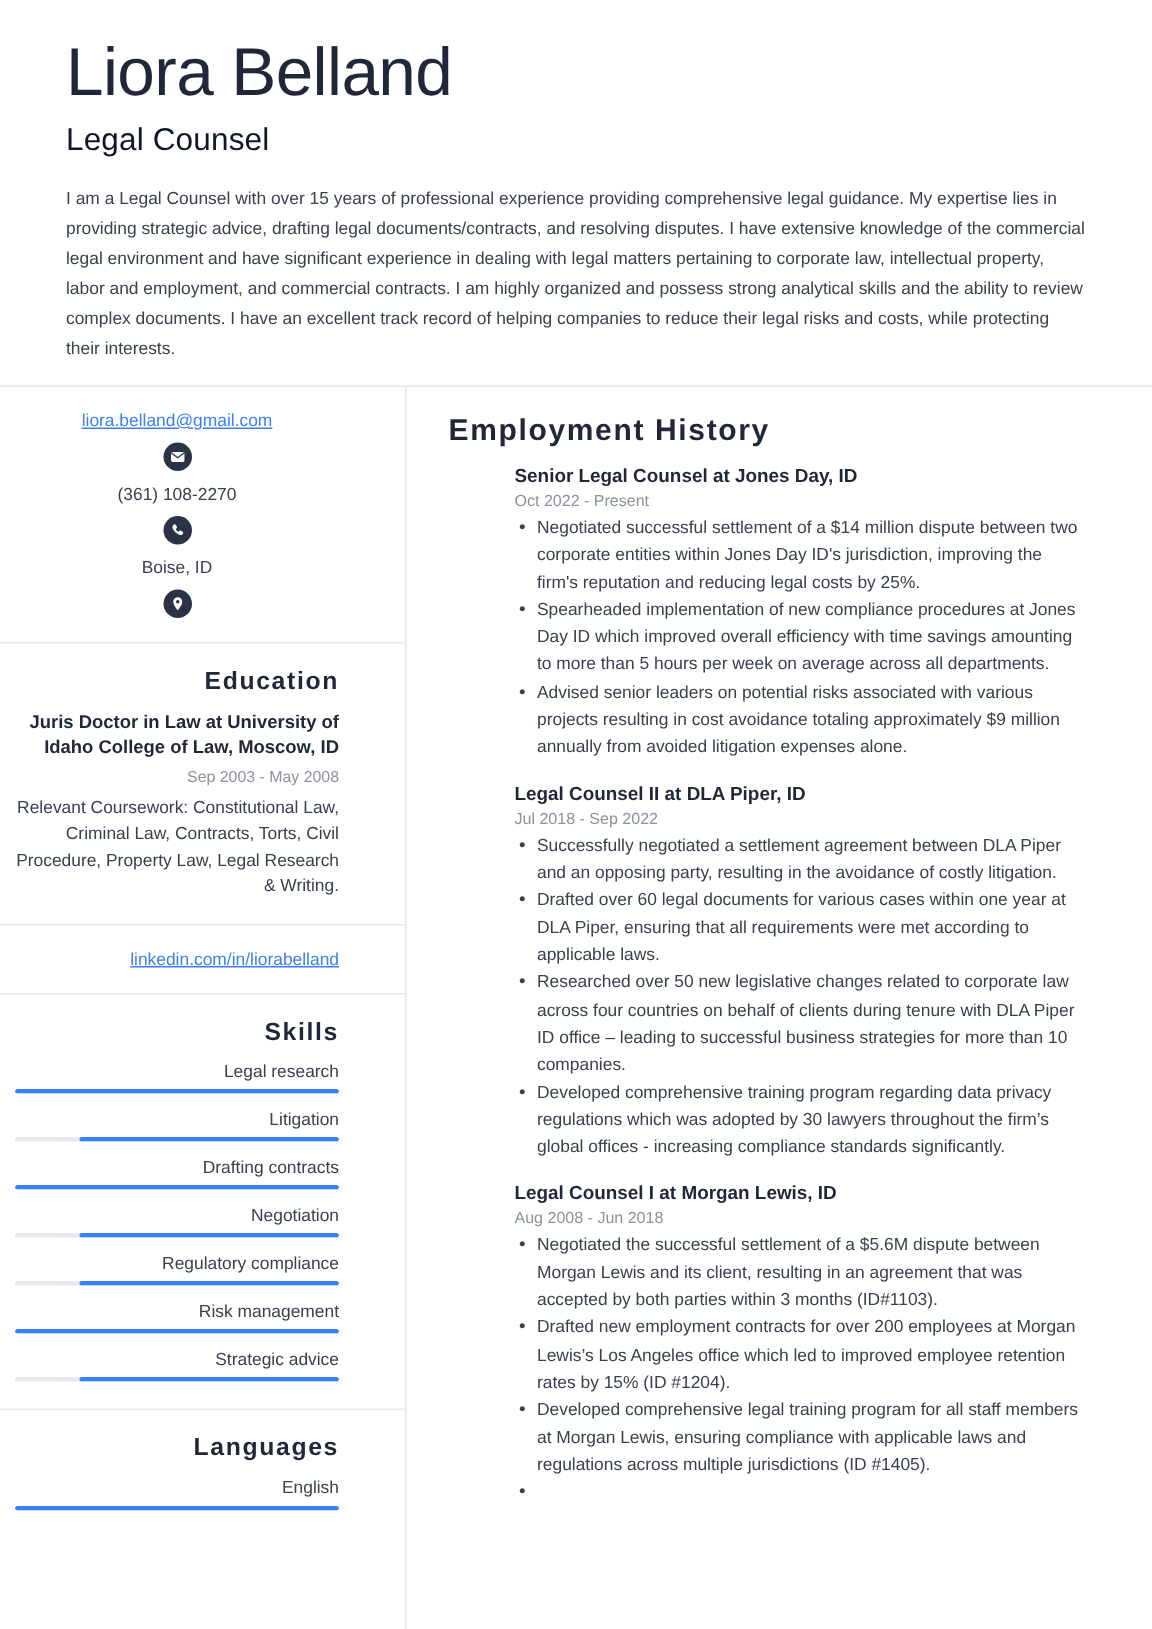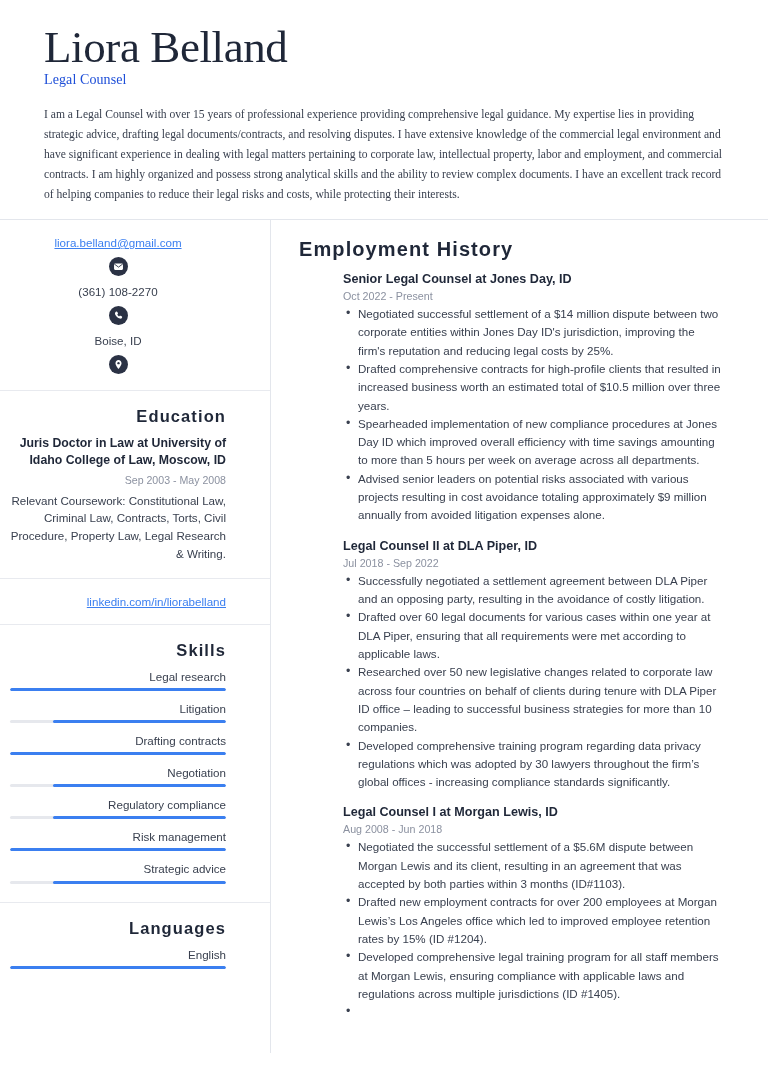--- a/index.html
+++ b/index.html
@@ -15,34 +15,33 @@
   .page {
     width: 768px;
     height: 1086px;
     position: relative;
     background: #fff;
   }
 
   
   .header {
     padding: 24px 44px 14px 44px;
-    font-family: Liberation Serif, serif;
   }
   .full-name {
     font-size: 45px;
     font-weight: 400;
     letter-spacing: -0.4px;
     line-height: 1.05;
     color: #1f2738;
   }
   .job-title {
-    font-size: 14px;
+    font-size: 21px;
     font-weight: 400;
-    color: #1d4ed8;
-    margin-top: 1px;
+    color: #0f172a;
+    margin-top: 11px;
     letter-spacing: 0.1px;
   }
   .summary {
     margin-top: 17px;
     font-size: 11.6px;
     line-height: 1.72;
     color: #39404f;
     text-align: left;
     max-width: 684px;
   }
@@ -333,21 +332,20 @@
     </aside>
 
     <main class="main">
       <div class="main-heading">Employment History</div>
       <div id="jobs-list">
           <div class="job">
             <div class="job-head">Senior Legal Counsel at Jones Day, ID</div>
             <div class="job-dates">Oct 2022 - Present</div>
             <ul class="bullets">
               <li>Negotiated successful settlement of a $14 million dispute between two corporate entities within Jones Day ID's jurisdiction, improving the firm's reputation and reducing legal costs by 25%.</li>
-              <li>Drafted comprehensive contracts for high-profile clients that resulted in increased business worth an estimated total of $10.5 million over three years.</li>
               <li>Spearheaded implementation of new compliance procedures at Jones Day ID which improved overall efficiency with time savings amounting to more than 5 hours per week on average across all departments.</li>
               <li>Advised senior leaders on potential risks associated with various projects resulting in cost avoidance totaling approximately $9 million annually from avoided litigation expenses alone.</li>
             </ul>
           </div>
           <div class="job">
             <div class="job-head">Legal Counsel II at DLA Piper, ID</div>
             <div class="job-dates">Jul 2018 - Sep 2022</div>
             <ul class="bullets">
               <li>Successfully negotiated a settlement agreement between DLA Piper and an opposing party, resulting in the avoidance of costly litigation.</li>
               <li>Drafted over 60 legal documents for various cases within one year at DLA Piper, ensuring that all requirements were met according to applicable laws.</li>

